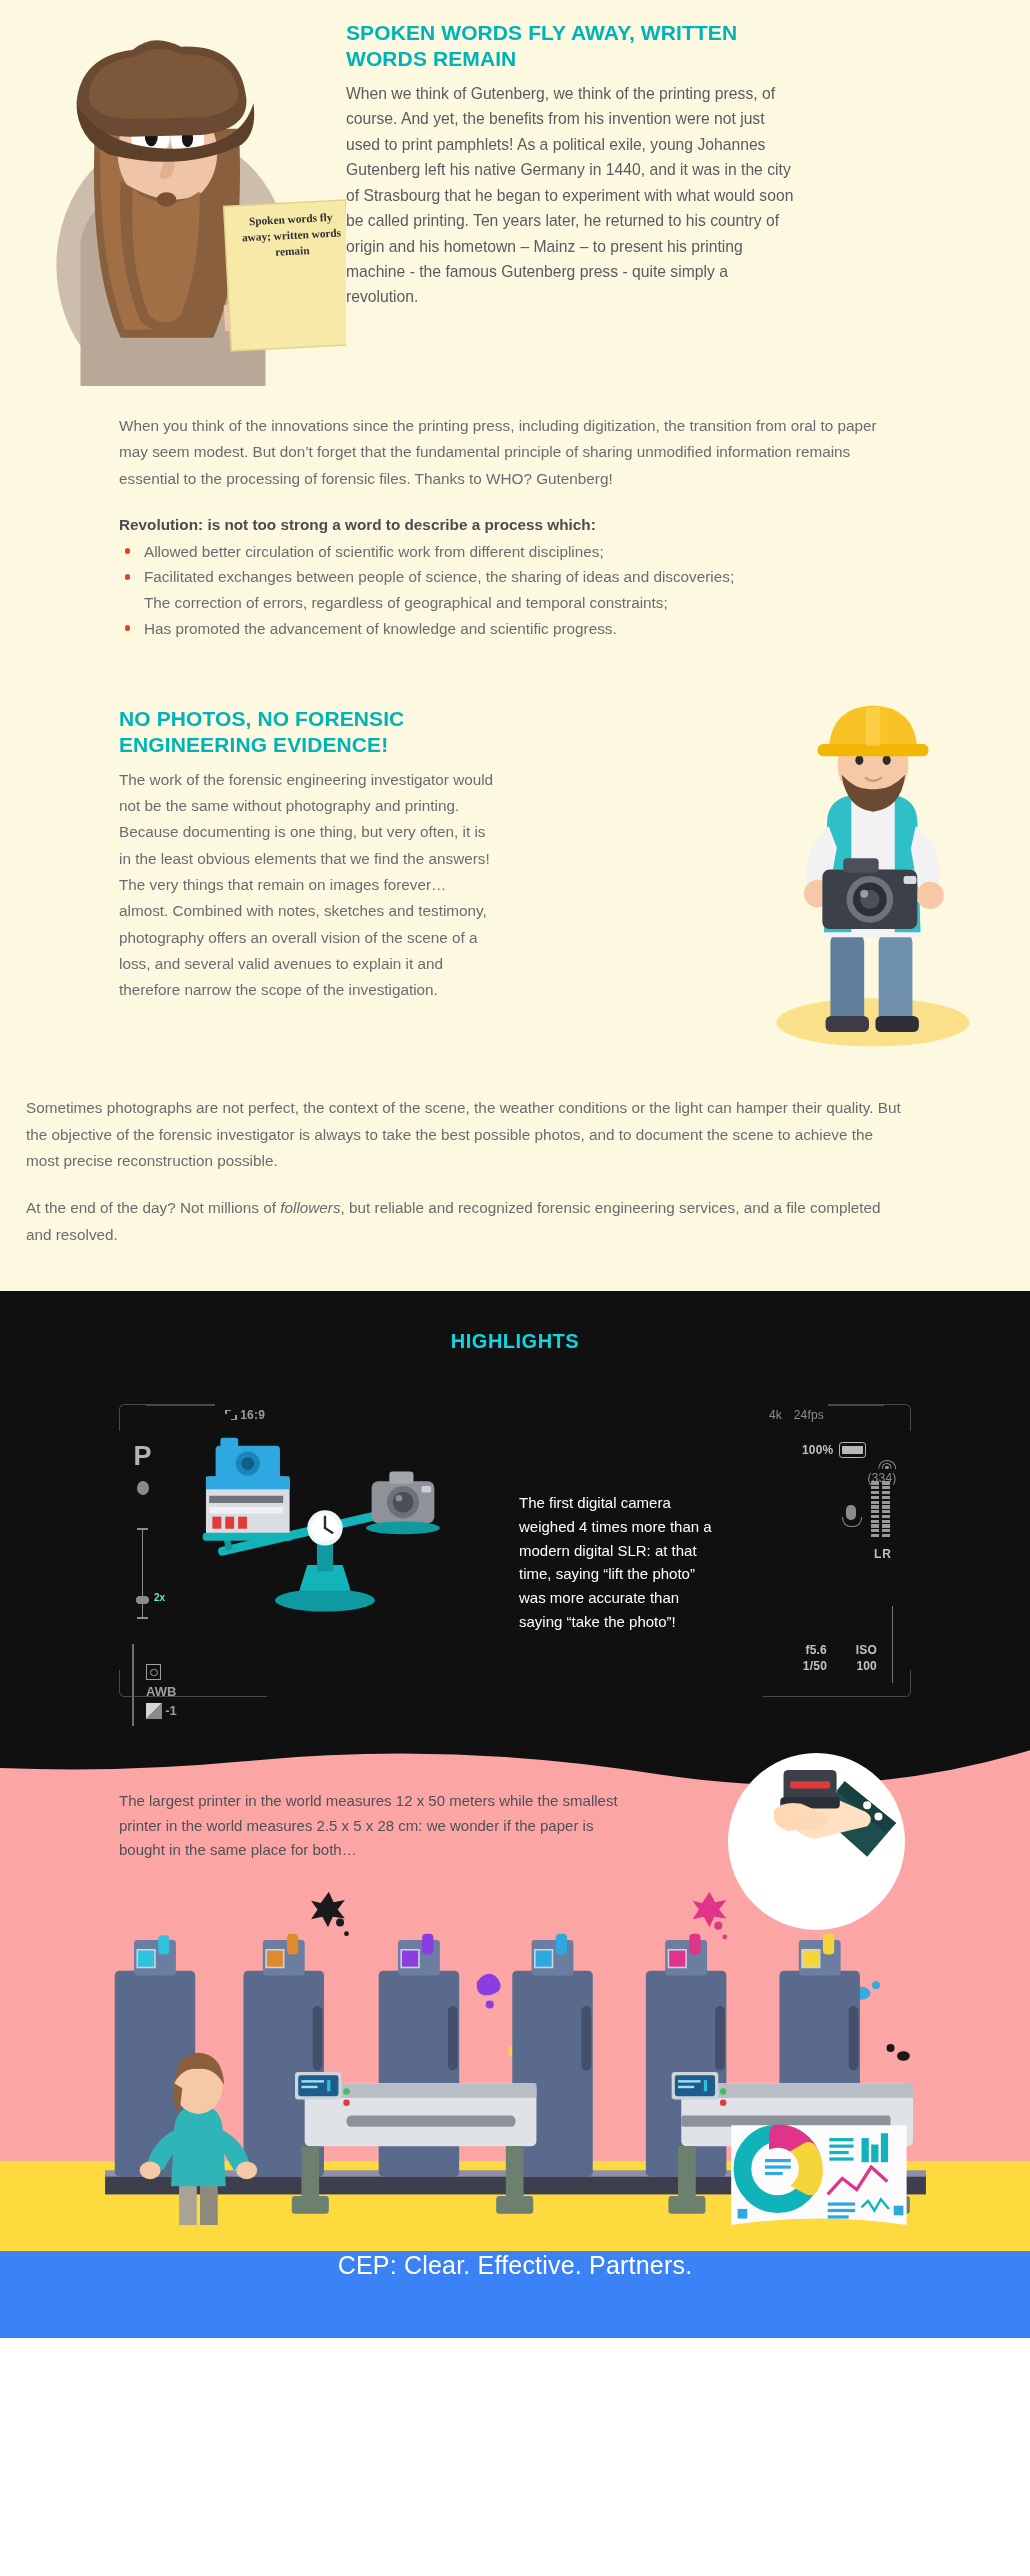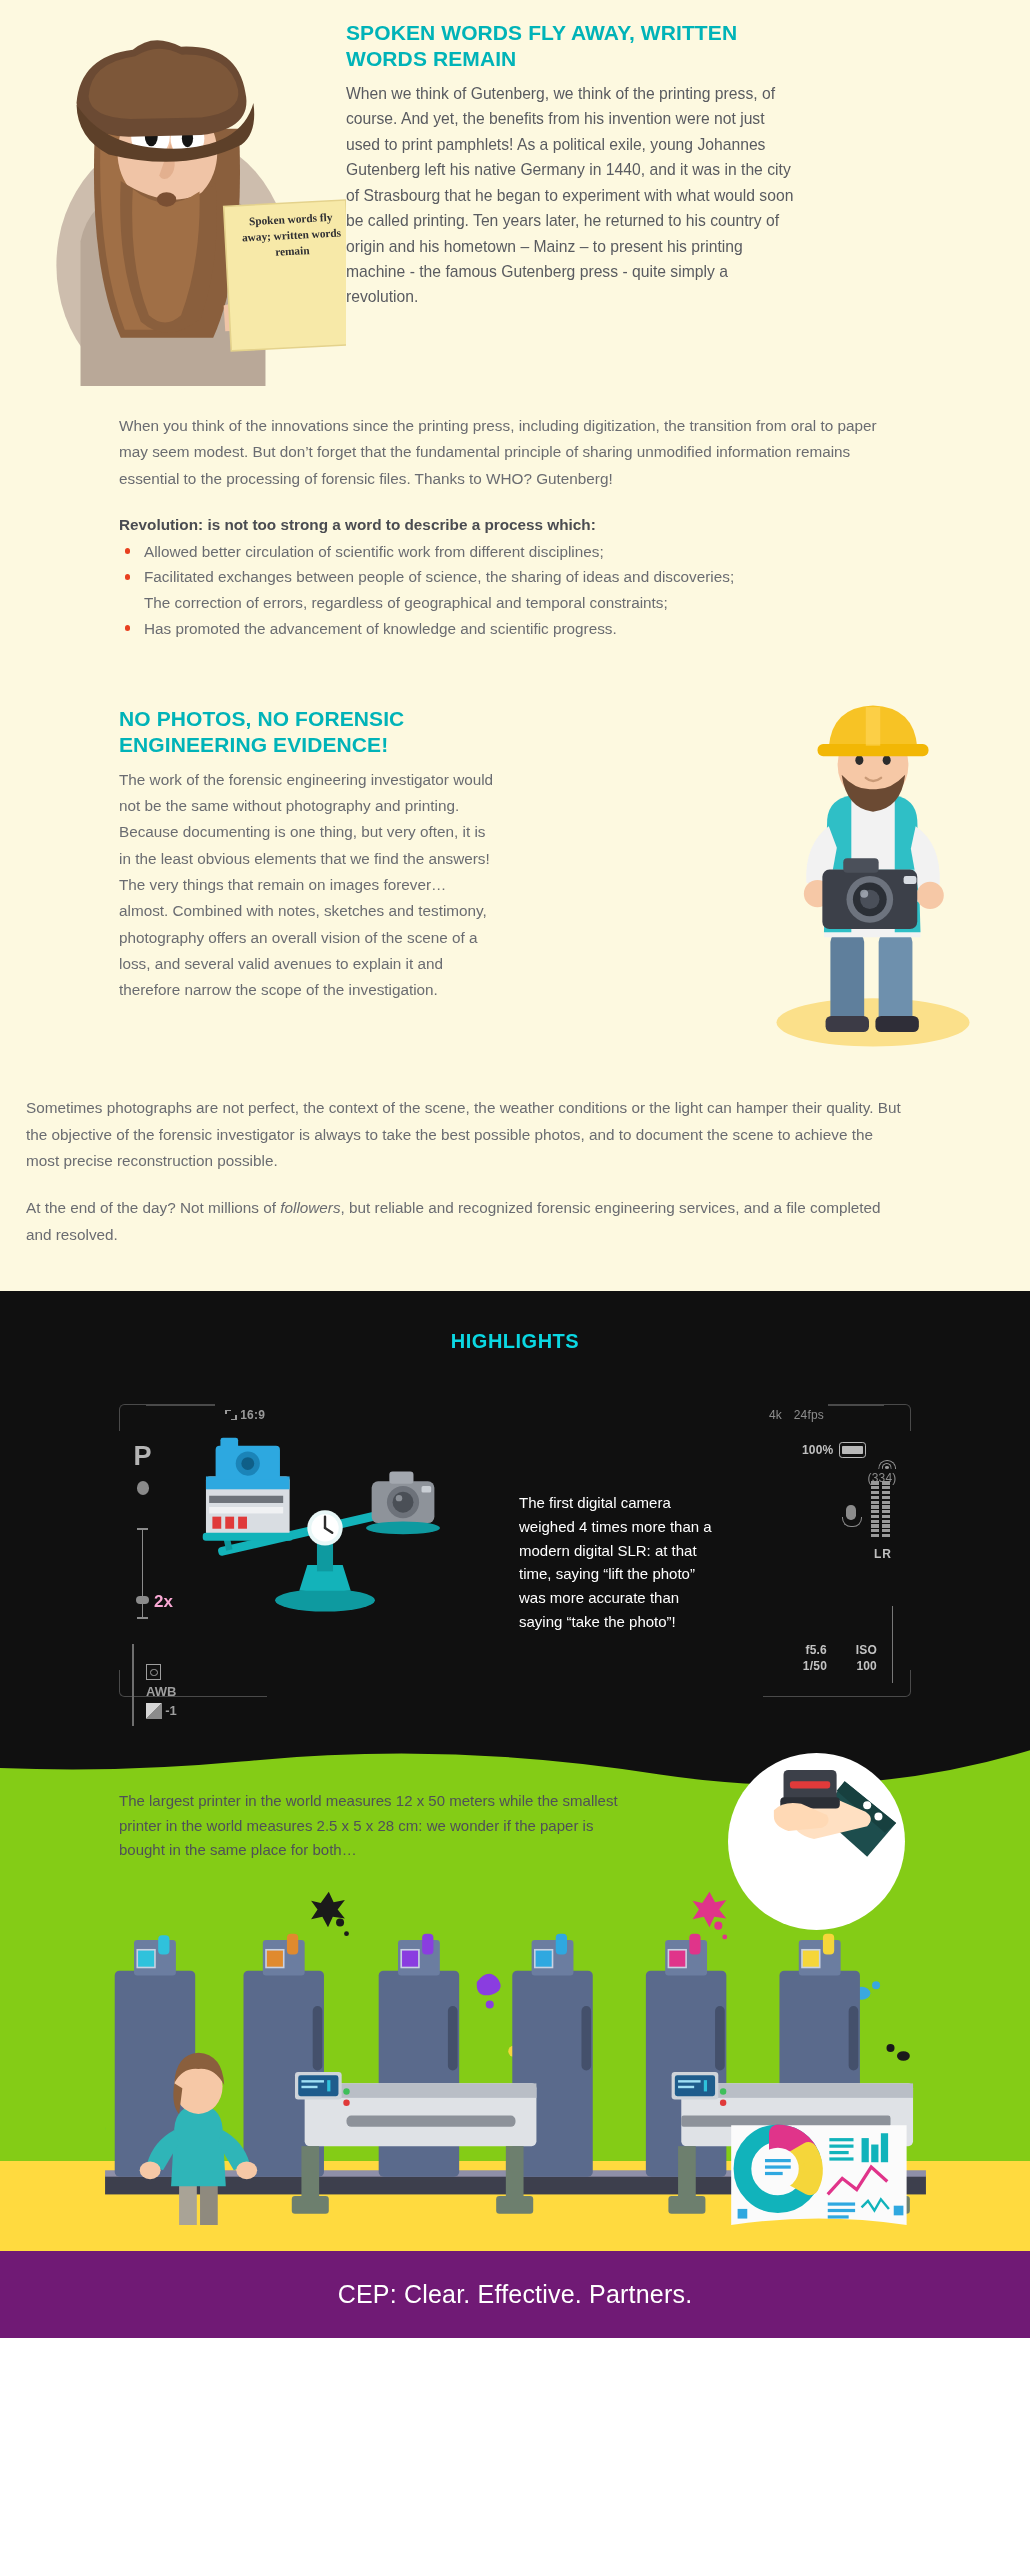--- a/index.html
+++ b/index.html
@@ -81,21 +81,21 @@
   .hud .bl { left: 0; bottom: 0; border-right: none; border-top: none; border-radius: 0 0 0 5.6px; }
   .hud .br { right: 0; bottom: 0; border-left: none; border-top: none; border-radius: 0 0 5.6px 0; }
   .hud-line { position: absolute; background: #4a4a4a; height: 1.6px; }
   .hud-txt { position: absolute; color: #9a9a9a; font-size: 12px; font-weight: bold; letter-spacing: 0.2px; margin-top: 12px; }
   .hud-txt.dim { color: #8d8d8d; font-weight: normal; }
   .mode-P { position: absolute; left: 14.5px; top: 39px; color: #b4b4b4; font-size: 27px; font-weight: bold; line-height: 1; }
   .rec-dot { position: absolute; left: 17.7px; top: 77px; width: 12px; height: 13.7px; background: #8a8a8a; border-radius: 50%; }
   .zoom-bar { position: absolute; left: 22.5px; top: 125px; width: 1.6px; height: 89px; background: #8b8b8b; }
   .zoom-cap { position: absolute; background: #8b8b8b; width: 11.3px; height: 1.6px; left: 17.7px; }
   .zoom-knob { position: absolute; left: 17px; top: 192px; width: 13px; height: 8px; background: #8b8b8b; border-radius: 4px; }
-  .zoom-lab { position: absolute; left: 35px; top: 188px; color: #f9a8d4; font-size: 17px; font-weight: bold; }
+  .zoom-lab { position: absolute; left: 35px; top: 188px; color: #5eead4; font-size: 10px; font-weight: bold; }
   .left-rule { position: absolute; left: 13px; top: 240px; width: 1.6px; height: 95px; background: #6e6e6e; }
   .awb-group { position: absolute; left: 27px; top: 258px; }
   .awb-group div { color: #9e9e9e; font-size: 13px; font-weight: bold; line-height: 1.5; }
   .meter-ico { display: inline-block; width: 15.3px; height: 15.3px; border: 1.6px solid #9e9e9e; position: relative; vertical-align: -3.2px; }
   .meter-ico::after { content: ""; position: absolute; left: 3.2px; top: 3.2px; width: 5.6px; height: 5.6px; border: 1.6px solid #9e9e9e; border-radius: 50%; }
   .ev-ico { display: inline-block; width: 16px; height: 16px; background: linear-gradient(135deg,#d6d6d6 50%, #8b8b8b 50%); vertical-align: -3.2px; margin-right: 3.2px; }
   .ratio-ico { display: inline-block; width: 12px; height: 10.5px; position: relative; vertical-align: -1.6px; margin-right: 3.2px; }
   .ratio-ico::before { content:""; position:absolute; left:0; top:0; width:5.6px; height:1.6px; background:#9a9a9a; box-shadow: 0 0 0 0 #9a9a9a; }
   .ratio-ico::after { content:""; position:absolute; left:0; top:0; width:1.6px; height:4.8px; background:#9a9a9a; }
   .ratio-ico i { position:absolute; right:0; bottom:0; width:5.6px; height:1.6px; background:#9a9a9a; }
@@ -116,30 +116,30 @@
     position: absolute;
     left: 400px;
     top: 87px;
     width: 201px;
     color: #ffffff;
     font-size: 15px;
     line-height: 1.58;
   }
 
   
-  .yellow { background: #84cc16; position: relative; min-height: 499px; }
+  .yellow { background: #fca5a5; position: relative; min-height: 499px; }
   .wave-top { position: absolute; left: 0; top: -0.8px; width: 100%; height: 89px; }
   .printer-note {
     position: absolute; left: 119px; top: 63px; width: 515px;
     color: #4f5157; font-size: 15px; line-height: 1.62;
   }
   .yellow-band { height: 90px; background: #ffda3f; }
 
   
-  .footer { background: #701a75; height: 87px; display:flex; align-items:center; justify-content:center; }
+  .footer { background: #3b82f6; height: 87px; display:flex; align-items:flex-start; justify-content:center; }
   .footer-text { color:#ffffff; font-size: 25px; letter-spacing: 0.2px; }
 </style>
 </head>
 <body>
 
 <div class="page">
 
   <div class="cream">
 
     <div class="hero">

